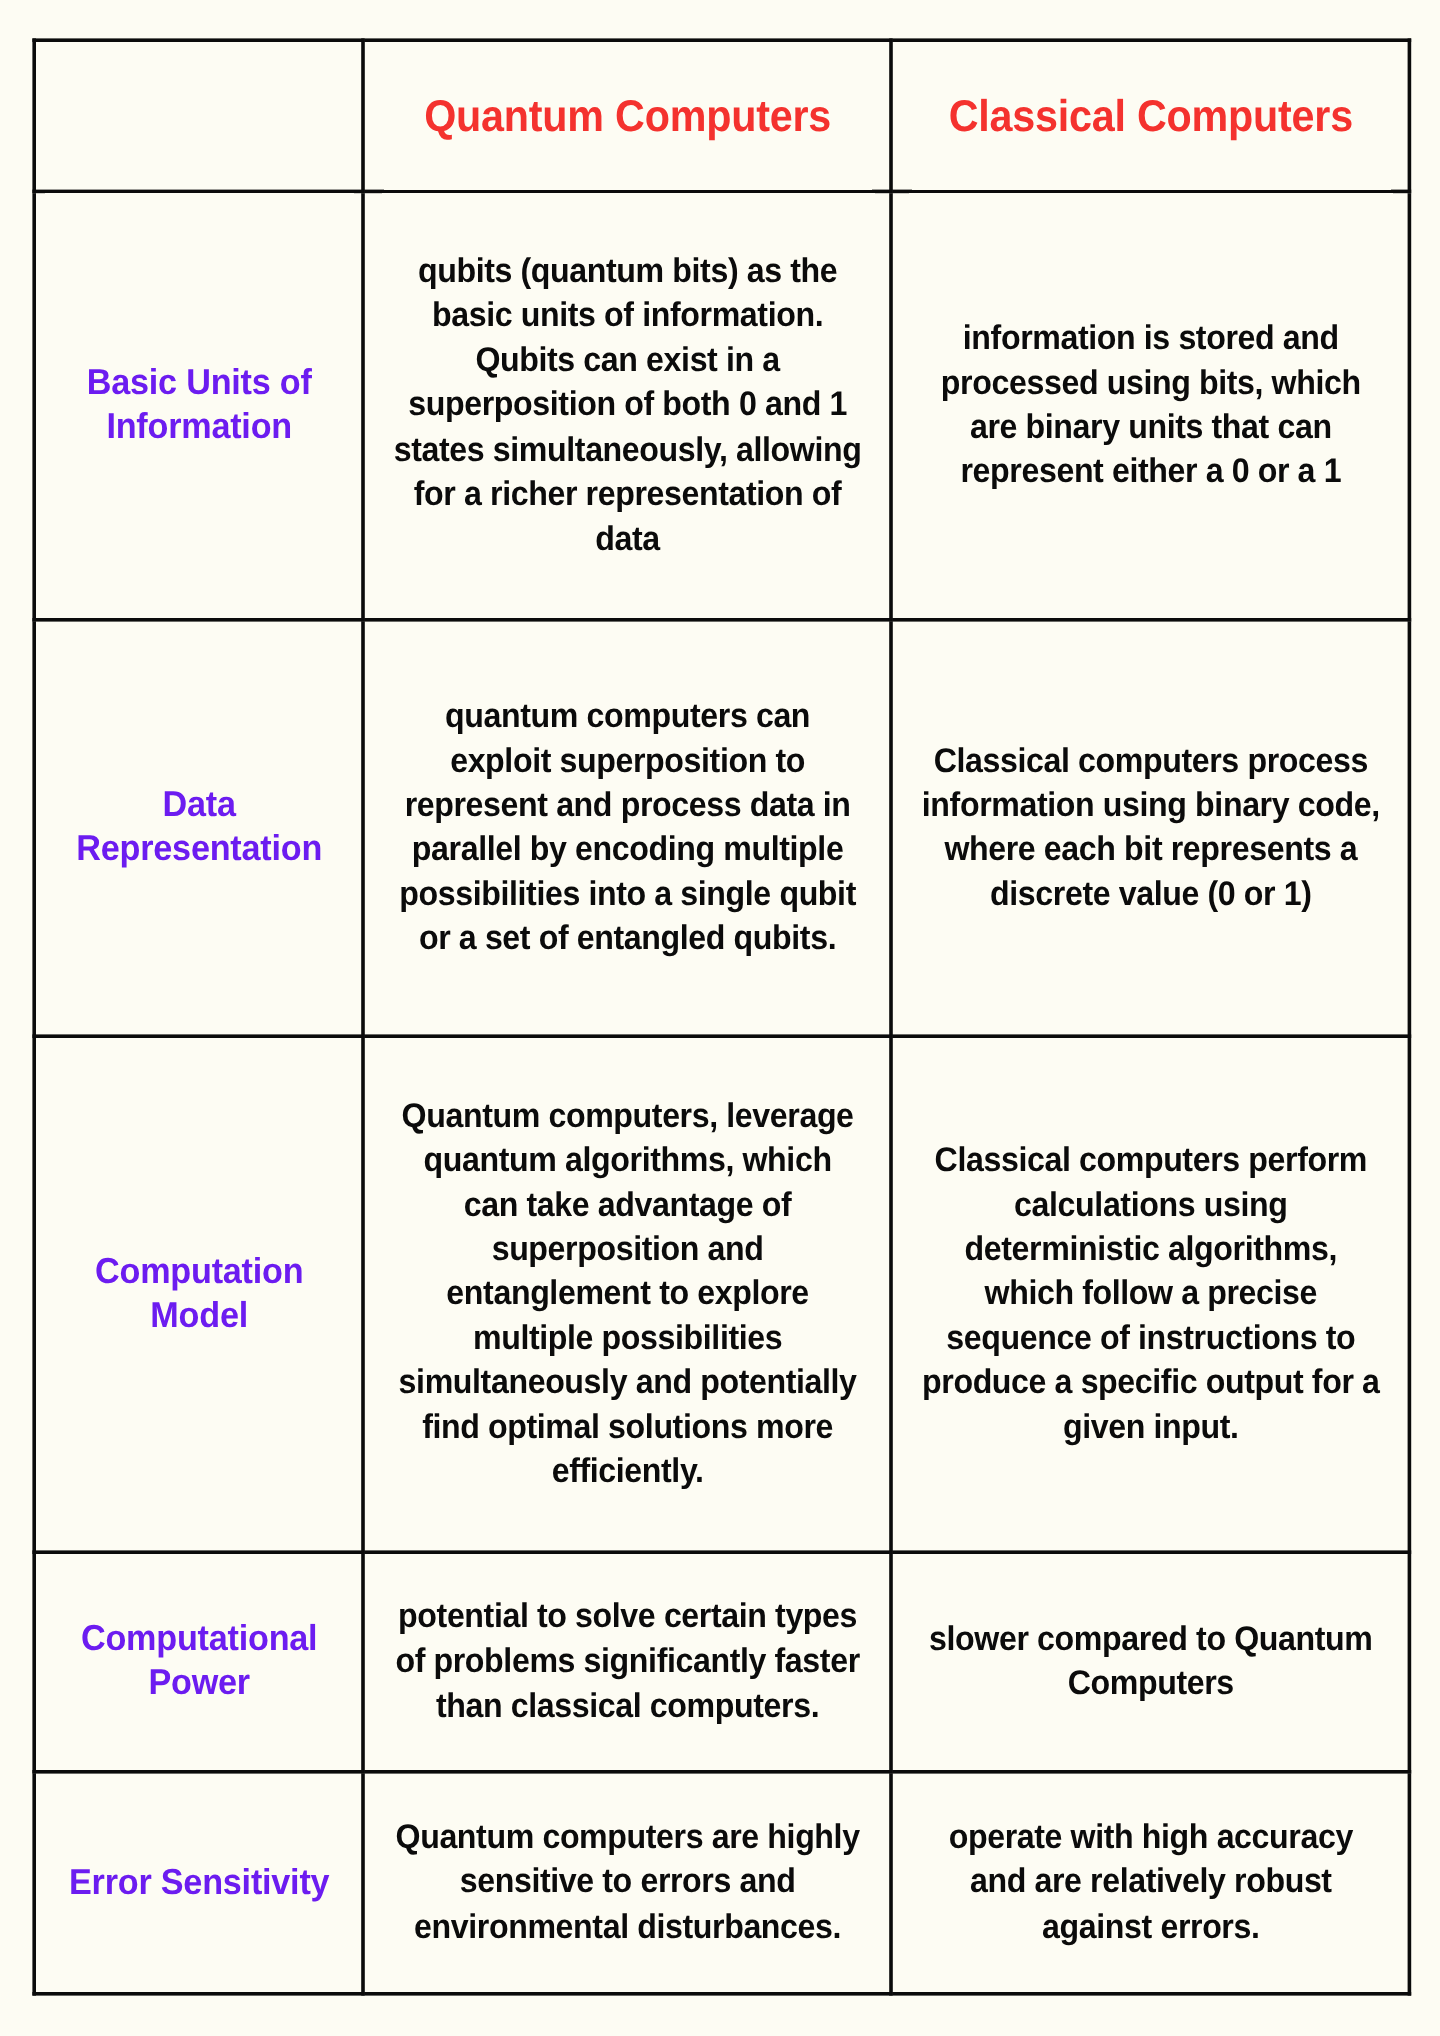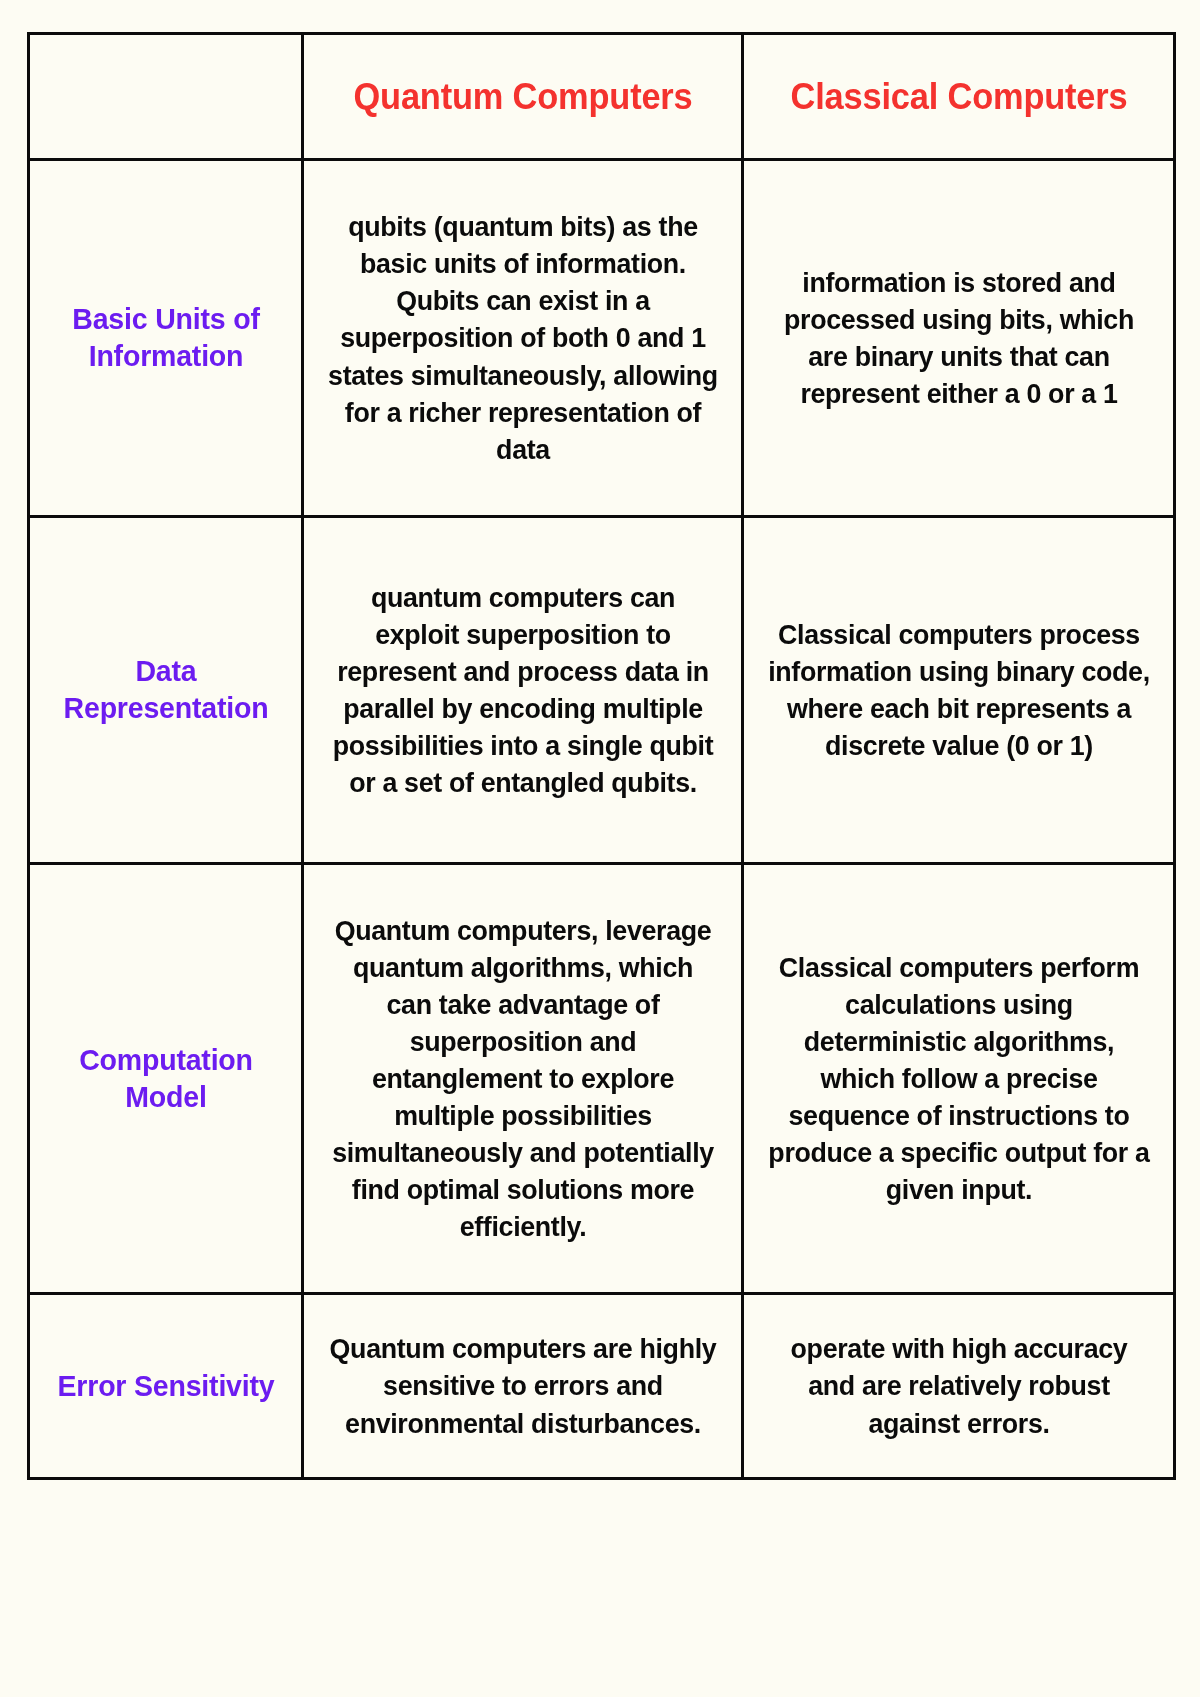--- a/index.html
+++ b/index.html
@@ -129,20 +129,25 @@
         <td class="body-cell">quantum computers can exploit superposition to represent and process data in parallel by encoding multiple possibilities into a single qubit or a set of entangled qubits.</td>
         <td class="body-cell">Classical computers process information using binary code, where each bit represents a discrete value (0 or 1)</td>
       </tr>
 
       <tr class="row-3">
         <td class="attr-cell">Computation Model</td>
         <td class="body-cell">Quantum computers, leverage quantum algorithms, which can take advantage of superposition and entanglement to explore multiple possibilities simultaneously and potentially find optimal solutions more efficiently.</td>
         <td class="body-cell">Classical computers perform calculations using deterministic algorithms, which follow a precise sequence of instructions to produce a specific output for a given input.</td>
       </tr>
 
+      <tr class="row-4">
+        <td class="attr-cell">Computational Power</td>
+        <td class="body-cell">potential to solve certain types of problems significantly faster than classical computers.</td>
+        <td class="body-cell">slower compared to Quantum Computers</td>
+      </tr>
 
       <tr class="row-5">
         <td class="attr-cell">Error Sensitivity</td>
         <td class="body-cell">Quantum computers are highly sensitive to errors and environmental disturbances.</td>
         <td class="body-cell">operate with high accuracy and are relatively robust against errors.</td>
       </tr>
     </tbody>
   </table>
 
 </div>

